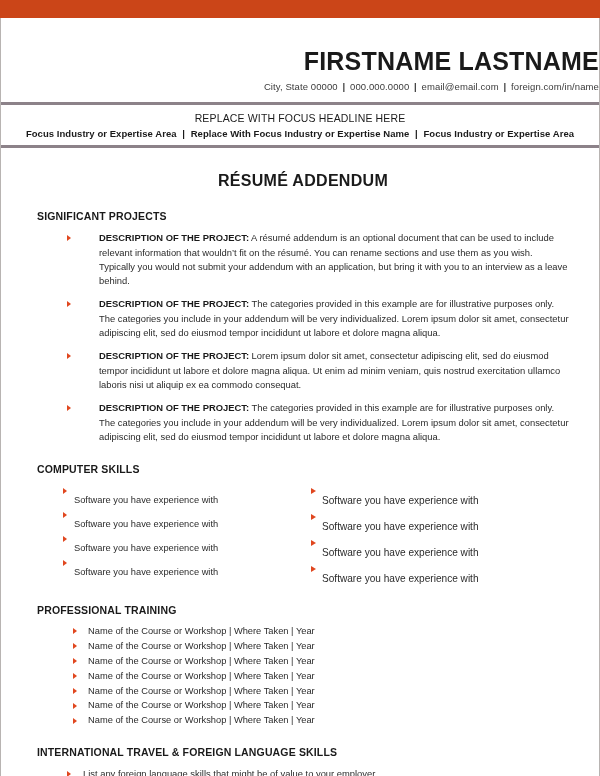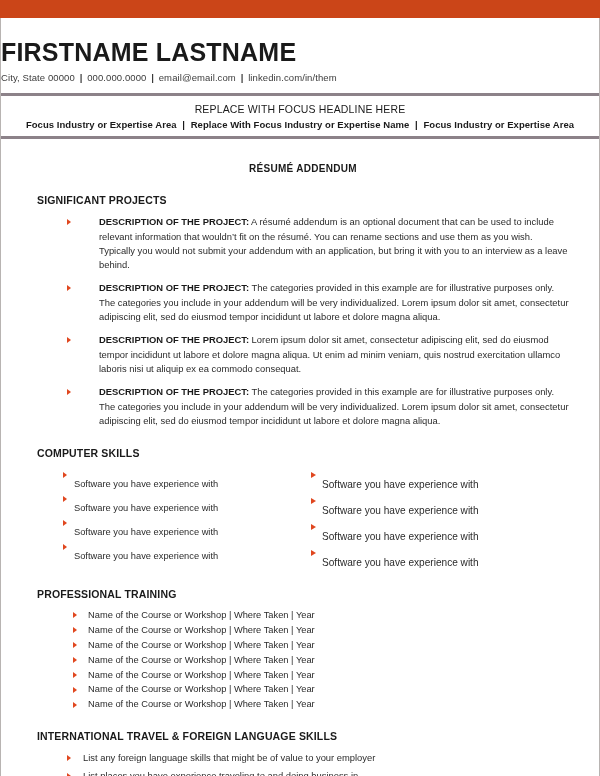--- a/index.html
+++ b/index.html
@@ -37,22 +37,23 @@
     border-left: 1px solid #b8b4b2;
     border-right: 1px solid #b8b4b2;
     box-sizing: border-box;
     display: flex;
     flex-direction: column;
     background: #fff;
   }
 
   
   .name-block {
-    padding-top: 21px;
-    text-align: left;
+    padding-top: 30px;
+    text-align: right;
+    margin-left: 46px;
   }
   .full-name {
     font-size: 25px;
     font-weight: bold;
     letter-spacing: 0.2px;
     line-height: 1.05;
     color: #1a1a1a;
   }
   .contact-line {
     margin-top: 7px;
@@ -94,21 +95,21 @@
   .focus-areas .sep { padding: 0 3px; }
 
   
   .content {
     padding: 24px 30px 0 36px;
     flex: 1 1 auto;
   }
 
   .doc-title {
     text-align: center;
-    font-size: 10px;
+    font-size: 16px;
     font-weight: bold;
     letter-spacing: 0.3px;
     margin-bottom: 20px;
     color: #1a1a1a;
   }
 
   .section { margin-bottom: 4px; }
   .section-heading {
     font-size: 10.5px;
     font-weight: bold;
@@ -229,21 +230,21 @@
 
     <div class="name-block">
       <div class="full-name">FIRSTNAME LASTNAME</div>
       <div class="contact-line">
         <span>City, State 00000</span>
         <span class="sep">|</span>
         <span>000.000.0000</span>
         <span class="sep">|</span>
         <span>email@email.com</span>
         <span class="sep">|</span>
-        <span>linkedin.com/in/them</span>
+        <span>foreign.com/in/name</span>
       </div>
     </div>
 
     <div class="rule"></div>
 
     <div class="headline-block">
       <div class="focus-headline">REPLACE WITH FOCUS HEADLINE HERE</div>
       <div class="focus-areas">
         <span>Focus Industry or Expertise Area</span>
         <span class="sep">|</span>

